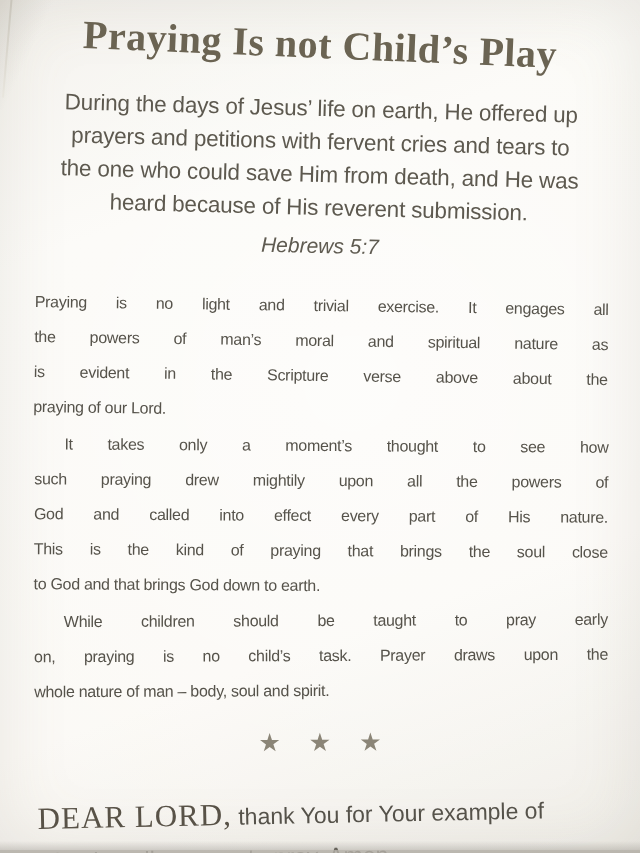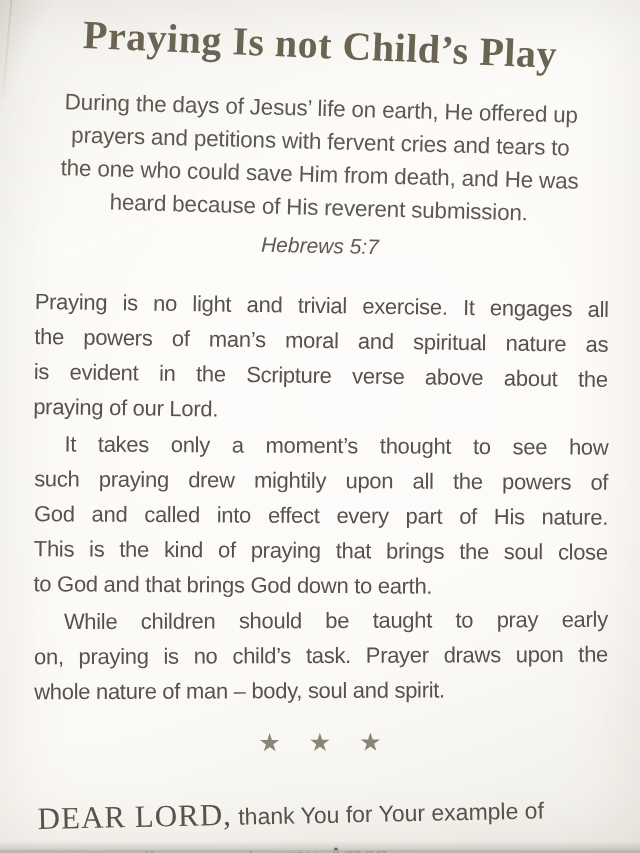--- a/index.html
+++ b/index.html
@@ -77,21 +77,21 @@
     text-align: center;
     font-style: italic;
     font-size: 21px;
     color: #5f5b51;
     transform: rotate(1.2deg);
   }
 
   .body-block {
     margin: 30px 16px 0 34px;
     width: 574px;
-    font-size: 22px;
+    font-size: 16px;
     line-height: 35px;
     letter-spacing: -0.3px;
     color: #56534b;
   }
   .para { transform: rotate(0.8deg); }
   .para.p2 { transform: rotate(0.35deg); }
   .para.p3 { transform: rotate(-0.25deg); }
   .bline {
     text-align: justify;
     text-align-last: justify;

